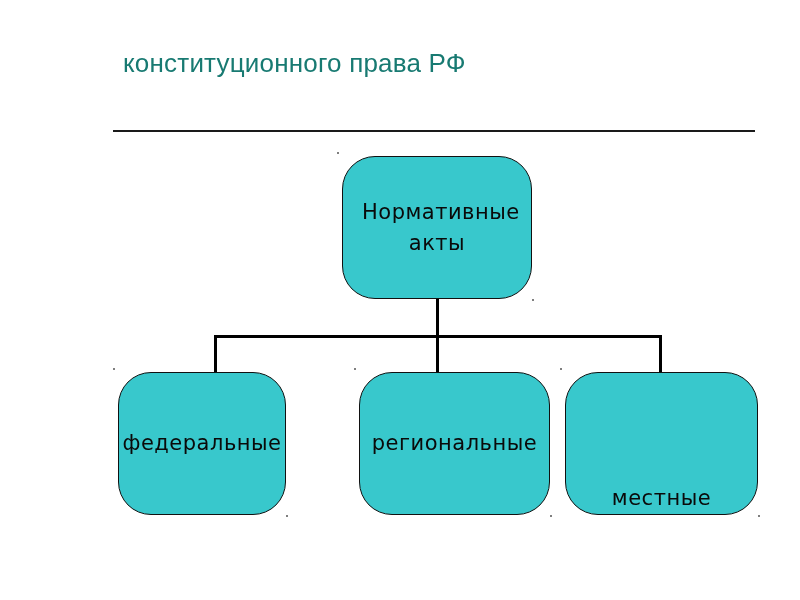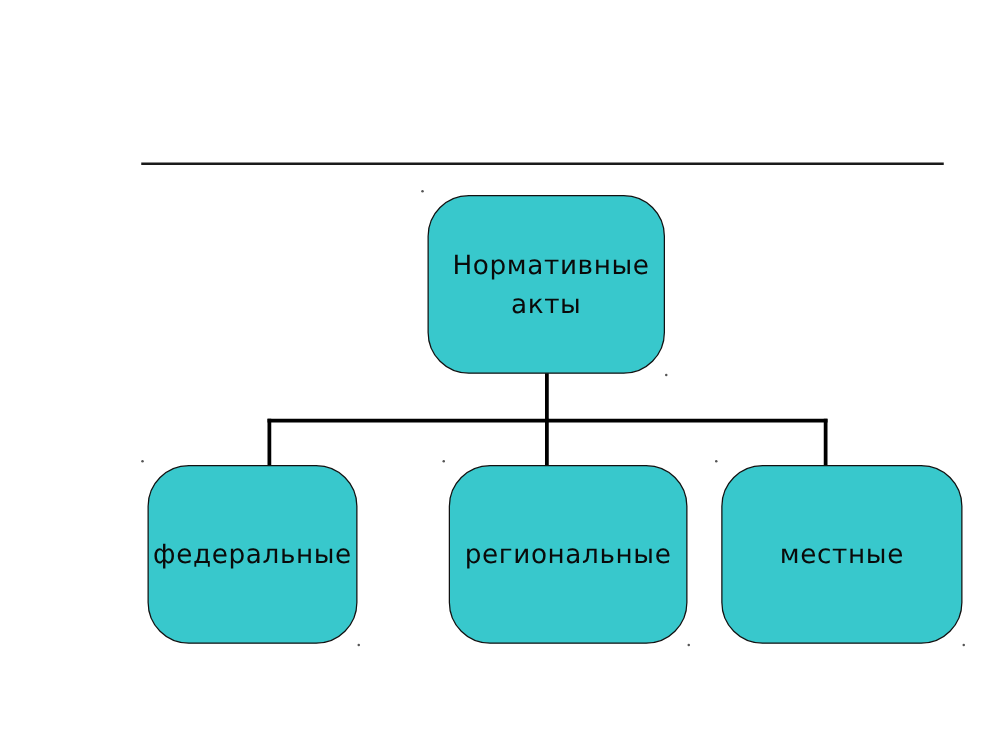--- a/index.html
+++ b/index.html
@@ -40,35 +40,36 @@
     background:#555;border-radius:50%;
   }
   .node::after{
     content:"";position:absolute;right:-3px;bottom:-3px;width:2px;height:2px;
     background:#555;border-radius:50%;
   }
   .node-root{left:342px;top:156px;width:190px;height:143px;}
   .node-root .lbl{width:150px;}
   .node-c1{left:118px;top:372px;width:168px;height:143px;}
   .node-c2{left:342px;top:372px;width:191px;height:143px;margin-left:17px;}
-  .node-c3{left:577px;top:372px;width:193px;height:143px;}
+  .node-c3{left:565px;top:372px;width:193px;height:143px;align-items:flex-end;}
   
   .conn{position:absolute;background:#000;}
   .conn-v-root{left:436px;top:298px;width:3px;height:39px;}
   .conn-h{left:214px;top:335px;width:448px;height:3px;}
   .conn-v-left{left:214px;top:335px;width:3px;height:38px;}
   .conn-v-mid{left:436px;top:335px;width:3px;height:38px;}
   .conn-v-right{left:659px;top:335px;width:3px;height:38px;}
 </style>
 </head>
 <body>
 
 <div class="slide">
 
   <div class="title">
+    <div>конституционного права РФ</div>
   </div>
 
   <div class="title-rule"></div>
 
   <div class="conn conn-v-root"></div>
   <div class="conn conn-h"></div>
   <div class="conn conn-v-left"></div>
   <div class="conn conn-v-mid"></div>
   <div class="conn conn-v-right"></div>
 

